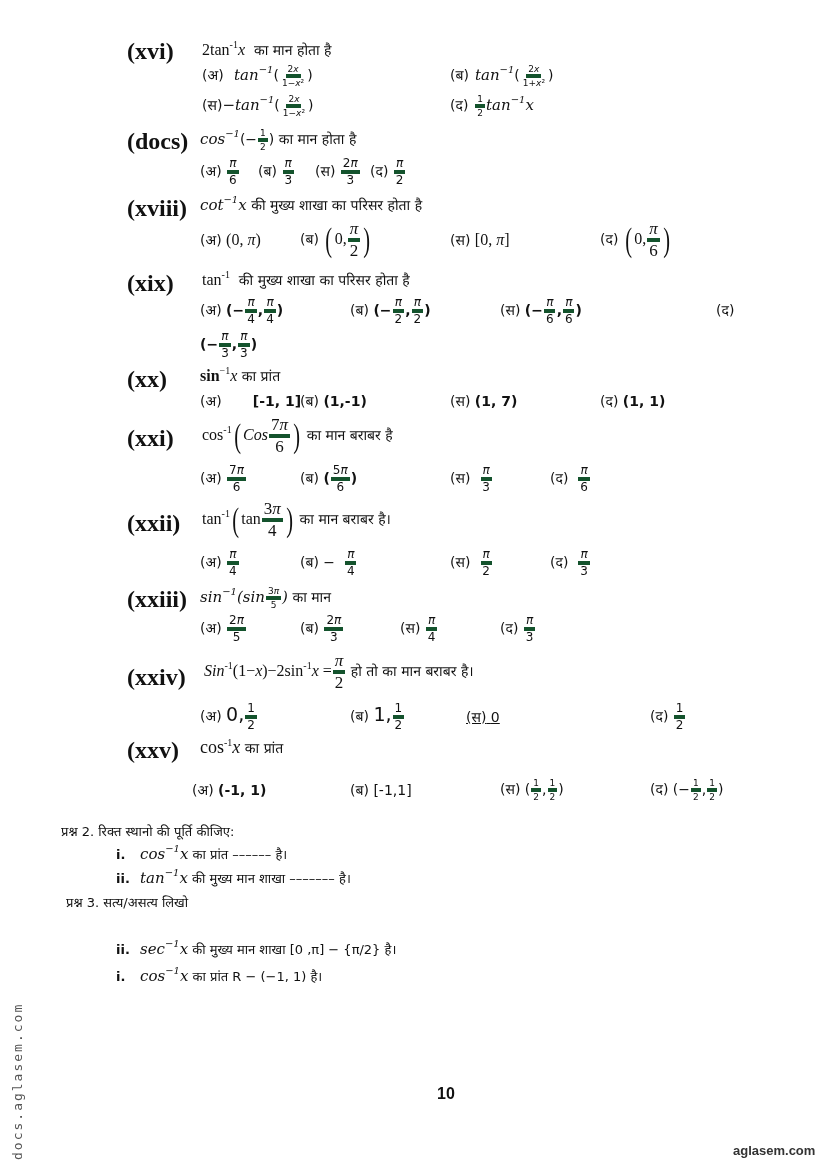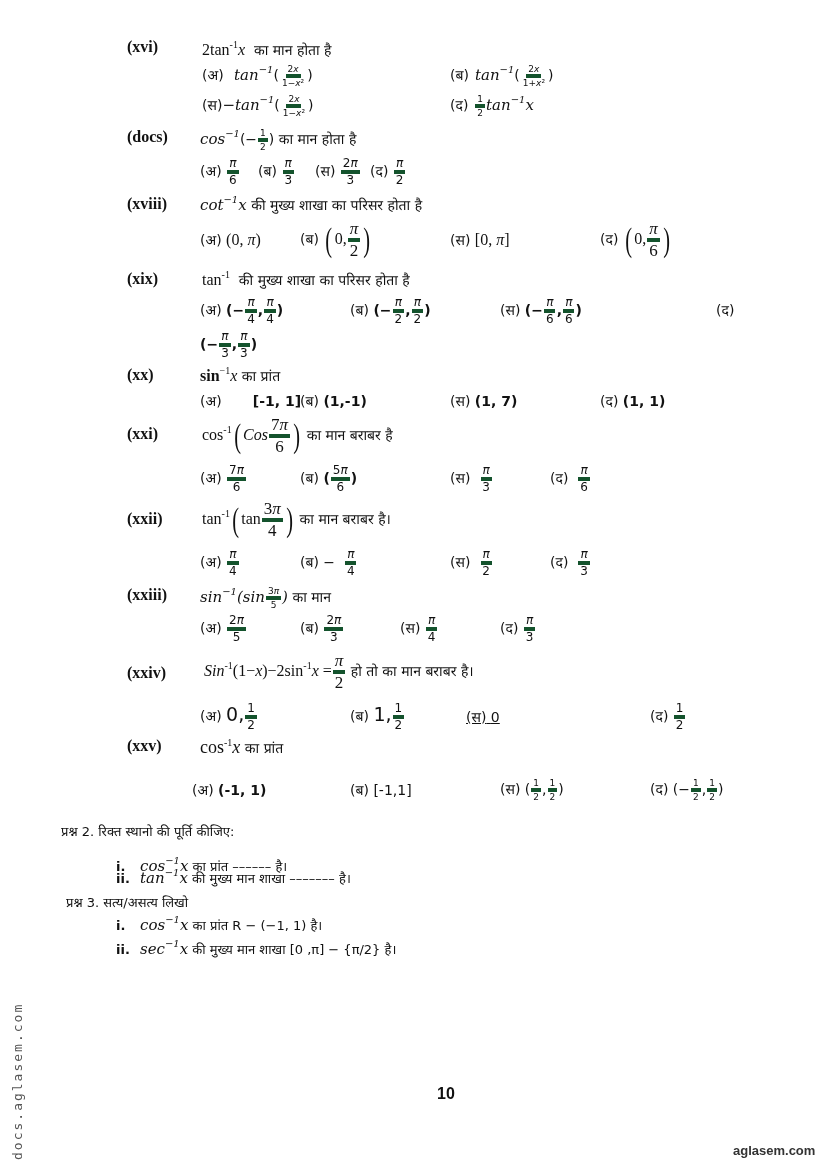--- a/index.html
+++ b/index.html
@@ -1,19 +1,19 @@
 <!DOCTYPE html>
 <html><head>
 <meta charset="utf-8">
 <style>
   html,body{margin:0;padding:0;background:#fff;}
   body{width:827px;height:1169px;position:relative;overflow:hidden;color:#111;
        font-family:"DejaVu Sans",sans-serif;}
   .abs{position:absolute;white-space:nowrap;}
-  .qnum{font-family:"Liberation Serif",serif;font-weight:bold;font-size:16px;}
+  .qnum{font-family:"Liberation Serif",serif;font-weight:bold;font-size:24px;}
   .stem{font-size:14px;}
   .opt{font-size:14px;}
   .m{font-family:"DejaVu Serif",serif;font-style:italic;font-size:15px;}
   .mr{font-family:"Liberation Serif",serif;font-size:16px;}
   .mb{font-family:"DejaVu Sans",sans-serif;font-weight:bold;font-size:14px;}
   sup{font-size:10px;vertical-align:7px;line-height:0;}
   .frac{display:inline-flex;flex-direction:column;align-items:center;vertical-align:middle;
         font-size:12px;line-height:13px;margin:0 1px;}
   .frac.small{font-size:9px;line-height:10px;}
   .frac.big{font-family:"Liberation Serif",serif;font-size:17px;line-height:18px;}
@@ -251,29 +251,29 @@
     </span>)</div>
 <div class="abs opt" style="left:650px;top:778px;"><span>(द)</span> (−<span class="frac small">
       <span class="num">1</span>
       <span class="den">2</span>
     </span>,<span class="frac small">
       <span class="num">1</span>
       <span class="den">2</span>
     </span>)</div>
 
 <div class="abs sec" style="left:61px;top:822px;">प्रश्न 2.  रिक्त स्थानो की पूर्ति कीजिए:</div>
-<div class="abs sec" style="left:116px;top:845px;margin-top:12px;">
+<div class="abs sec" style="left:116px;top:845px;">
   <span class="roman">i.</span><span class="m" style="font-size:15px;">cos<sup>−1</sup>x</span> <span>का प्रांत ––––––  है।</span>
 </div>
 <div class="abs sec" style="left:116px;top:869px;">
   <span class="roman">ii.</span><span class="m" style="font-size:15px;">tan<sup>−1</sup>x</span> <span>की मुख्य मान शाखा –––––––  है।</span>
 </div>
 
 <div class="abs sec" style="left:66px;top:893px;">प्रश्न 3. सत्य/असत्य लिखो</div>
-<div class="abs sec" style="left:116px;top:916px;">
+<div class="abs sec" style="left:116px;top:967px;">
   <span class="roman">i.</span><span class="m" style="font-size:15px;">cos<sup>−1</sup>x</span> <span>का प्रांत R − (−1, 1) है।</span>
 </div>
 <div class="abs sec" style="left:116px;top:940px;">
   <span class="roman">ii.</span><span class="m" style="font-size:15px;">sec<sup>−1</sup>x</span> <span>की मुख्य मान शाखा [0 ,π] − {π/2} है।</span>
 </div>
 
 <div class="abs pg" style="left:437px;top:1085px;">10</div>
 <div class="wm-side">docs.aglasem.com</div>
 <div class="abs wm-br" style="left:733px;top:1143px;">aglasem.com</div>
 

